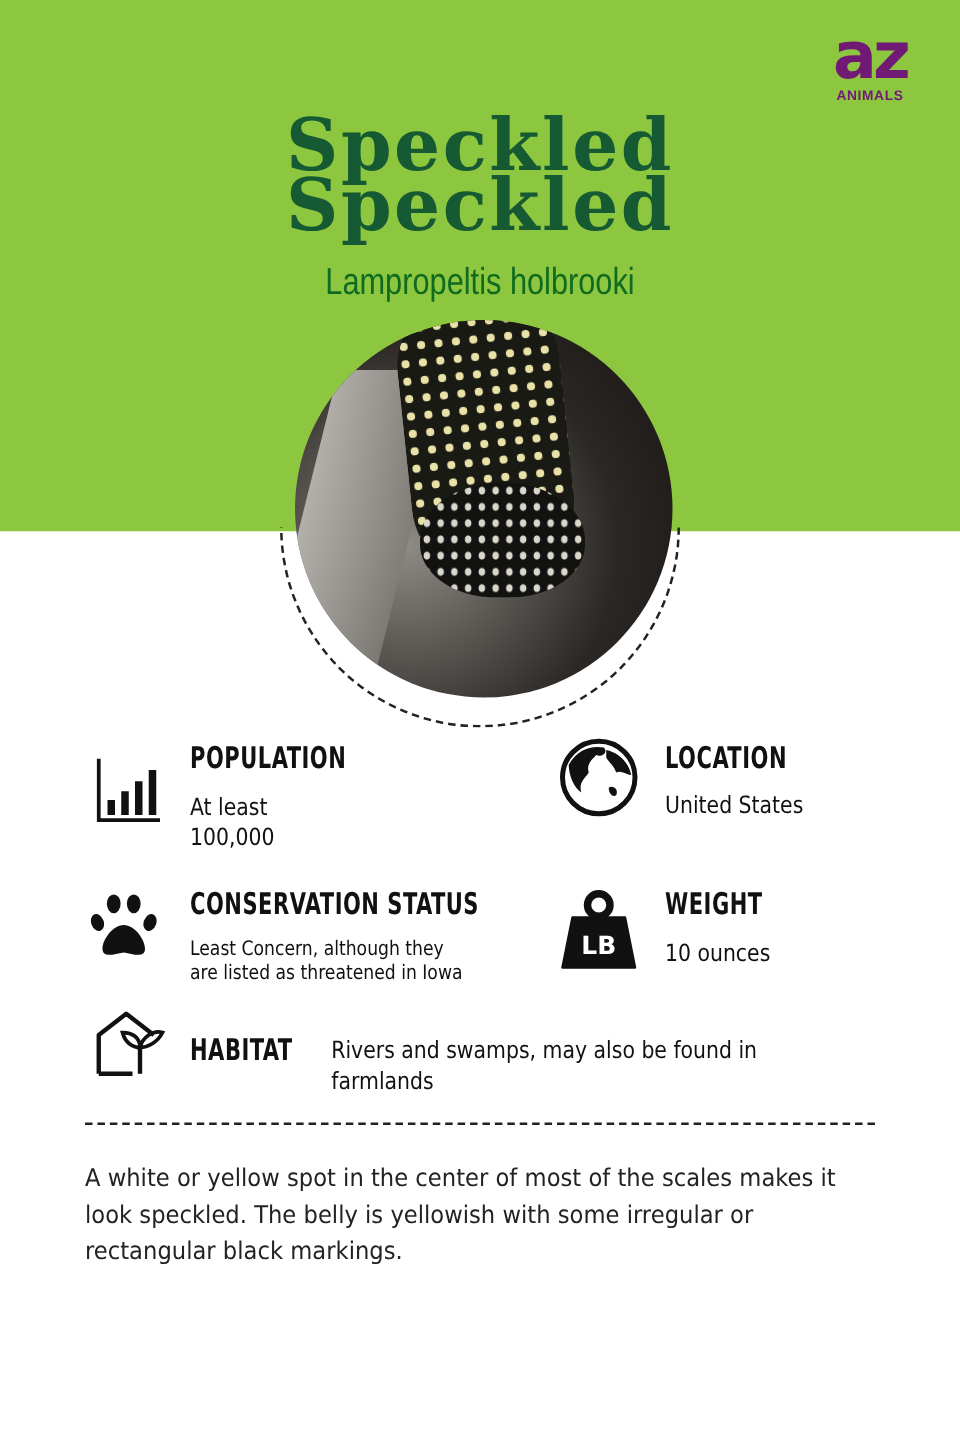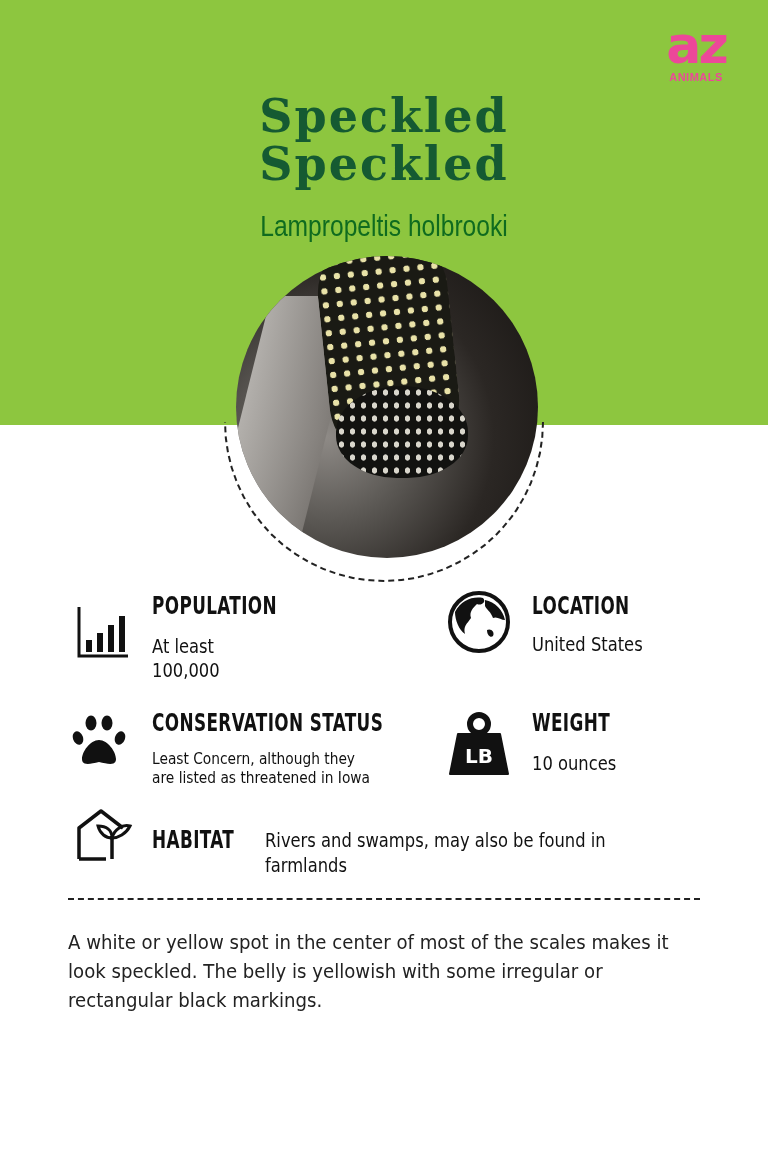--- a/index.html
+++ b/index.html
@@ -1,27 +1,27 @@
 <!DOCTYPE html>
 <html><head>
 <meta charset="utf-8">
 <style>
   * { box-sizing: border-box; margin: 0; padding: 0; }
   html, body { width: 768px; height: 1152px; background: #ffffff; overflow: hidden; }
   body { position: relative; font-family: "DejaVu Sans", sans-serif; color: #111; }
 
   .hero { position: absolute; left: 0; top: 0; width: 768px; height: 425px; background: #8dc63f; }
 
-  .logo { position: absolute; right: 26px; top: 22px; width: 92px; text-align: center; color: #ec4899; margin-left: 27px; }
+  .logo { position: absolute; right: 26px; top: 22px; width: 92px; text-align: center; color: #701a75; margin-left: 27px; }
   .logo-az { font-family: "DejaVu Sans", sans-serif; font-weight: bold; font-size: 52px; line-height: 46px; letter-spacing: -3px; }
   .logo-animals { font-family: "Liberation Sans", sans-serif; font-weight: bold; font-size: 11px; line-height: 18px; letter-spacing: 0.5px; }
 
   .title { position: absolute; left: 0; width: 768px; top: 92px; text-align: center;
     font-family: "DejaVu Serif", serif; font-weight: bold; color: #155a32;
-    font-size: 46px; line-height: 48px; letter-spacing: 2px; }
+    font-size: 58px; line-height: 48px; letter-spacing: 2px; }
   .title span { display: block; }
   .subtitle { position: absolute; left: 0; width: 768px; top: 206px; text-align: center;
     font-family: "Liberation Sans Narrow", "Liberation Sans", sans-serif; color: #0f6b1f;
     font-size: 30px; line-height: 40px; transform: scaleX(0.82); }
 
   .photo-ring { position: absolute; left: 224px; top: 262px; width: 320px; height: 320px; border-radius: 50%;
     border: 2px dashed #222; clip-path: inset(160px 0 0 0); }
   .photo { position: absolute; left: 236px; top: 256px; width: 302px; height: 302px; border-radius: 50%; overflow: hidden;
     background: radial-gradient(circle at 30% 60%, #8e8a86 0%, #5b5854 30%, #2b2724 60%, #151210 100%); }
   .photo .rock { position: absolute; left: 0; top: 40px; width: 90px; height: 280px; background: linear-gradient(90deg,#bdbab6,#807c78); transform: skewX(-14deg); opacity: .9; }

